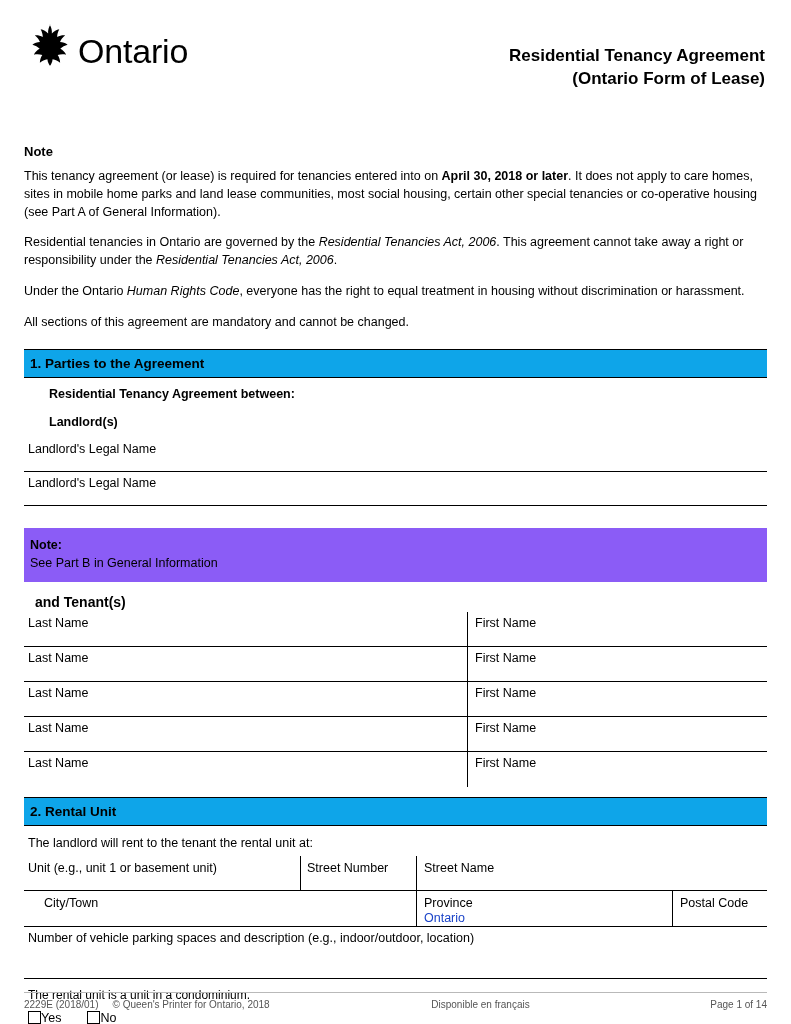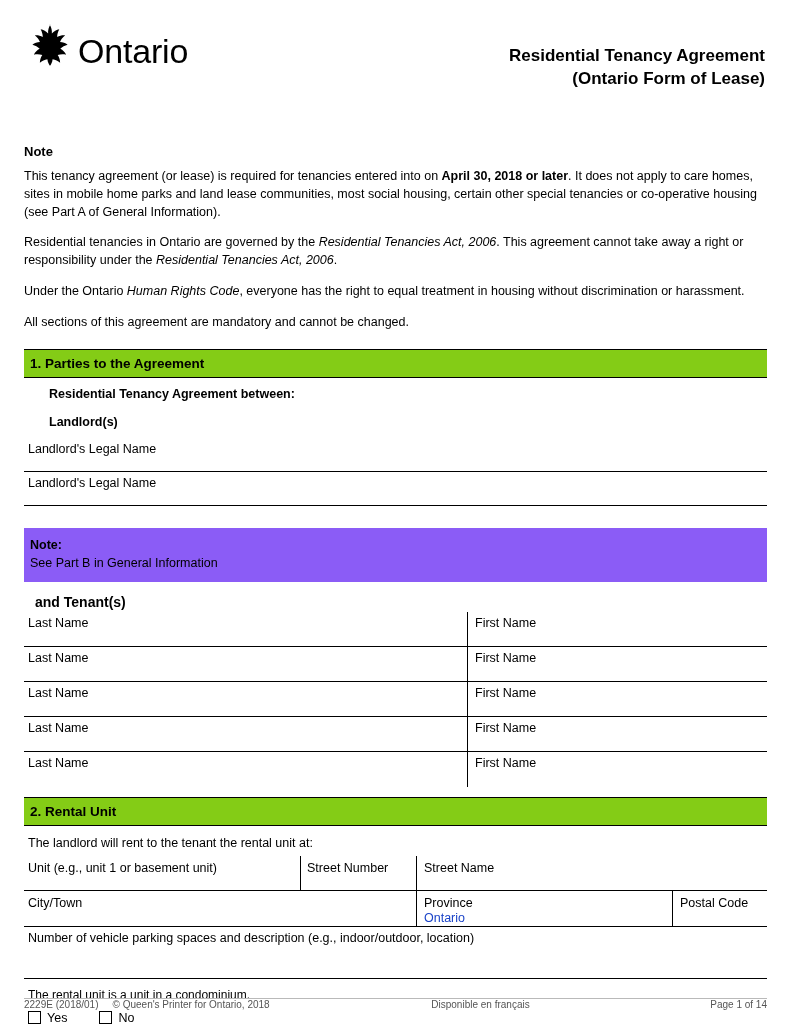--- a/index.html
+++ b/index.html
@@ -70,21 +70,21 @@
     line-height: 1.42;
     margin: 0 0 13px 0;
     max-width: 745px;
   }
   .note-p.last { margin-bottom: 0; }
   .it { font-style: italic; }
   .bd { font-weight: bold; }
 
   
   .section-bar {
-    background: #84cc16;
+    background: #0ea5e9;
     border-top: 1.6px solid #000;
     border-bottom: 1.6px solid #000;
     font-weight: bold;
     font-size: 13.5px;
     padding: 6px 8px 6px 6px;
     margin-top: 18px;
   }
 
   .subhead {
     font-weight: bold;
@@ -177,41 +177,40 @@
     height: 22px;
   }
 
   .condo-q {
     font-size: 12px;
     margin: 9px 0 0 4px;
   }
   .checkrow {
     display: flex;
     align-items: center;
-    gap: 6px;
     margin: 9px 0 8px 4px;
     font-size: 12.5px;
   }
   .cbx {
     width: 13px;
     height: 13px;
     border: 1.4px solid #000;
     background: #fff;
     display: inline-block;
   }
   .cb-label { margin-right: 26px; }
 
   
   .footer {
     position: absolute;
     left: 24px;
     right: 24px;
     bottom: 14px;
     border-top: 1px solid #b9b9b9;
-    padding-top: 0;
+    padding-top: 6px;
     display: flex;
     justify-content: space-between;
     font-size: 10px;
     color: #555555;
   }
   .footer .f-left { width: 320px; display: flex; gap: 14px; }
   .footer .f-mid { flex: 1; text-align: center; }
   .footer .f-right { width: 150px; text-align: right; }
 </style>
 </head>
@@ -297,21 +296,21 @@
 
   <div class="addr-row">
     <span class="cell" style="left:4px;">Unit  (e.g., unit 1 or basement unit)</span>
     <span class="sep" style="left:276px;"></span>
     <span class="cell" style="left:283px;">Street Number</span>
     <span class="sep" style="left:392px;"></span>
     <span class="cell" style="left:400px;">Street Name</span>
   </div>
 
   <div class="addr-row" style="height:36px;margin-top:0;">
-    <span class="cell" style="left:4px;">City/Town</span>
+    <span class="cell" style="left:20px;">City/Town</span>
     <span class="sep" style="left:392px;"></span>
     <span class="cell" style="left:400px;">Province</span>
     <span class="value-blue" style="left:400px;">Ontario</span>
     <span class="sep" style="left:648px;"></span>
     <span class="cell" style="left:656px;">Postal Code</span>
   </div>
 
   <div class="onecol-row" style="border-bottom:none;">
     <span class="lbl">Number of vehicle parking spaces and description (e.g., indoor/outdoor, location)</span>
   </div>

